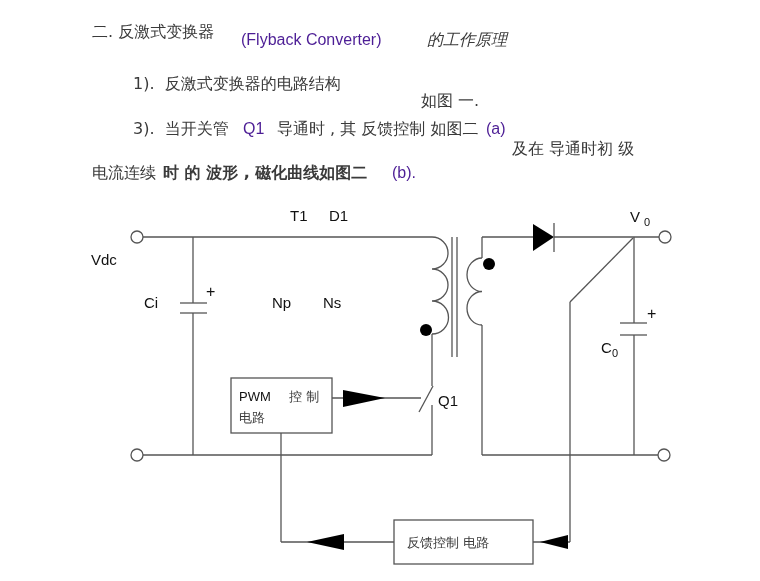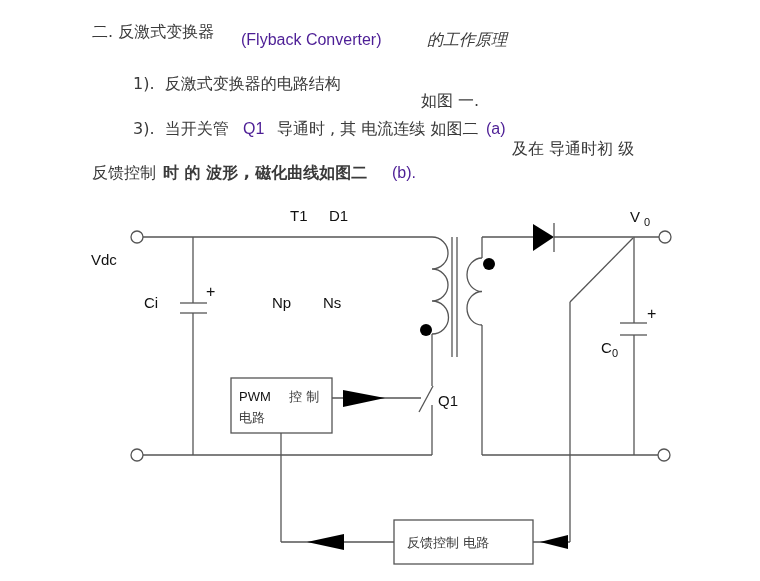--- a/index.html
+++ b/index.html
@@ -20,25 +20,25 @@
 
 <span class="seg" style="left:92px; top:22px;">二. 反激式变换器</span>
 <span class="seg en" style="left:241px; top:30px;">(Flyback Converter)</span>
 <span class="seg" style="left:427px; top:30px;font-style:italic;">的工作原理</span>
 
 <span class="seg" style="left:133px; top:74px;text-align:center;">1).  反激式变换器的电路结构</span>
 <span class="seg" style="left:375px; top:91px;margin-left:46px;">如图 一.</span>
 
 <span class="seg" style="left:133px; top:119px;">3).  当开关管</span>
 <span class="seg en" style="left:243px; top:119px;">Q1</span>
-<span class="seg" style="left:277px; top:119px;">导通时 , 其 电流连续 如图二</span>
+<span class="seg" style="left:277px; top:119px;">导通时 , 其 反馈控制 如图二</span>
 <span class="seg en" style="left:486px; top:119px;">(a)</span>
 <span class="seg" style="left:512px; top:119px;margin-top:20px;">及在 导通时初 级</span>
 
-<span class="seg" style="left:92px; top:163px;">反馈控制</span>
+<span class="seg" style="left:92px; top:163px;">电流连续</span>
 <span class="seg" style="left:163px; top:163px;font-weight:bold;">时 的 波形 , 磁化曲线如图二</span>
 <span class="seg en" style="left:392px; top:163px;">(b).</span>
 
 <svg width="760" height="581" viewBox="0 0 760 581">
 
   <circle class="term" cx="137" cy="237" r="6"></circle>
   <circle class="term" cx="137" cy="455" r="6"></circle>
 
   <line class="w" x1="143" y1="237" x2="432" y2="237"></line>
   <line class="w" x1="143" y1="455" x2="432" y2="455"></line>

